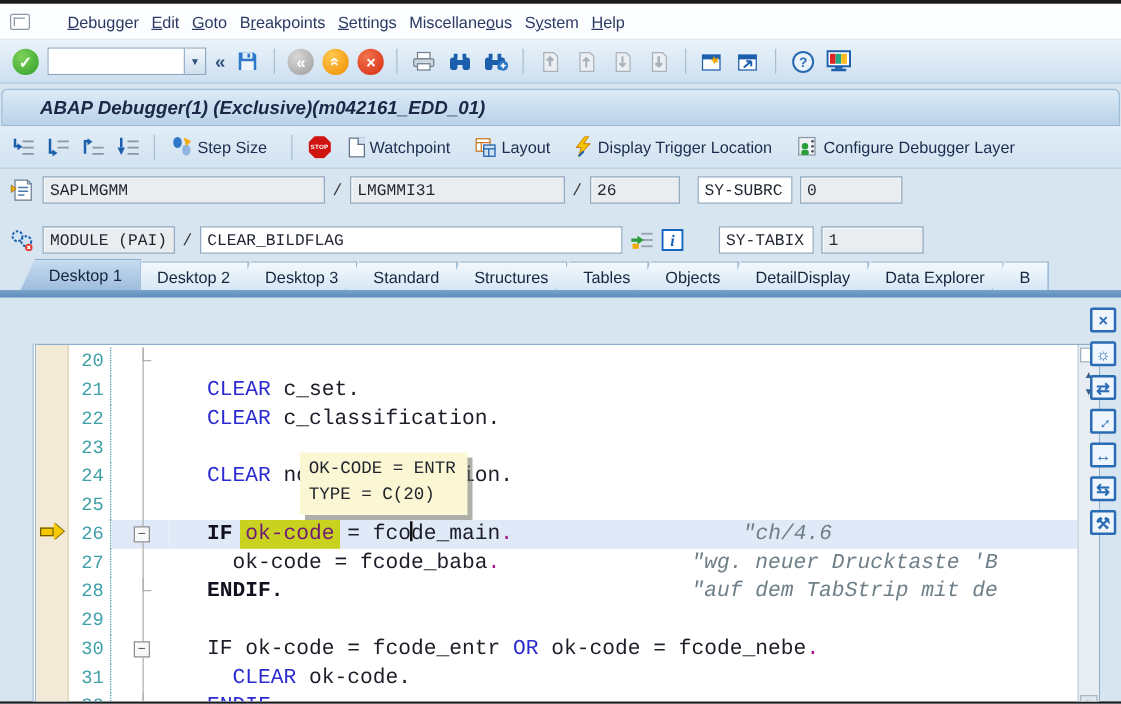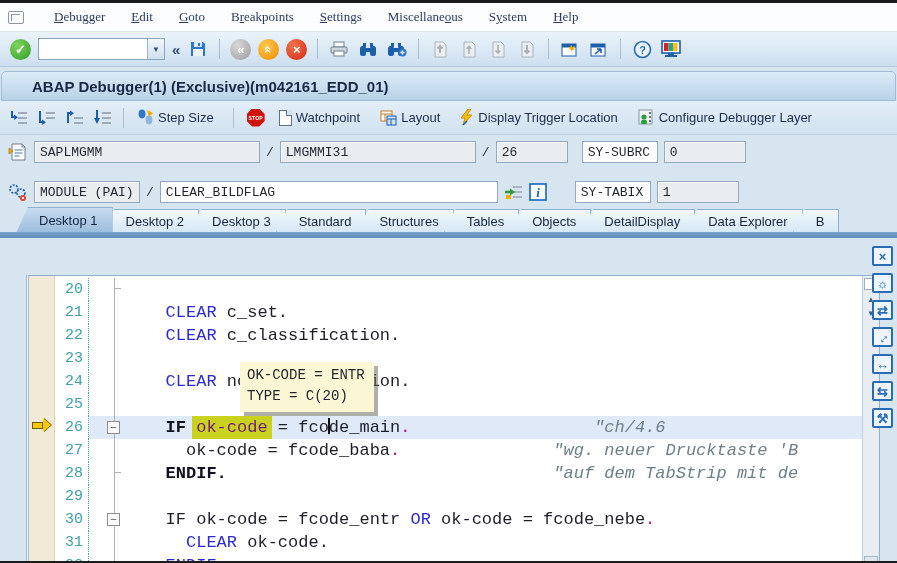--- a/index.html
+++ b/index.html
@@ -33,21 +33,21 @@
   .cmd-input { width:108px; height:20px; border:none; outline:none; font-size:12px; padding:0 3px;
     font-family:"Liberation Sans",sans-serif;}
   .cmd-drop { width:17px; height:20px; background:linear-gradient(#f2f7fb,#cfe0ee);
     border-left:1px solid #9ab3c8; font-size:8px; color:#31507a; display:flex; align-items:center; justify-content:center; }
   .chev { color:#31507a; font-size:15px; font-weight:bold; }
   .tb-ico { display:inline-flex; align-items:center; justify-content:center; width:22px; height:22px; }
   
   .titlewrap { padding-top:4px; }
   .titlebar { height:30px; margin:0 1px; background:linear-gradient(#dcebf7,#b9d2e8);
     border:1px solid #9fbcd6; border-radius:5px 5px 0 0; display:flex; align-items:center; padding-left:30px; }
-  .titlebar span { font-size:15px; font-weight:bold; color:#1a2747; }
+  .titlebar span { font-size:15px; font-weight:bold; font-style:italic; color:#1a2747; }
   
   .debugbar { height:34px; background:linear-gradient(#e2eef8,#d2e2f0); border-bottom:1px solid #bcd0e0;
     display:flex; align-items:center; padding-left:8px; gap:6px; }
   .dbg-label { color:#1c2c4e; margin-right:6px; }
   .dbg-btn { display:flex; align-items:center; gap:4px; padding:2px 4px; border-radius:3px; }
   .stop-octagon { width:18px; height:18px; background:#cf1410; color:#fff; font-size:5px; font-weight:bold;
     display:flex; align-items:center; justify-content:center; letter-spacing:.2px;
     clip-path:polygon(30% 0,70% 0,100% 30%,100% 70%,70% 100%,30% 100%,0 70%,0 30%); }
   .page-ico { width:13px; height:16px; background:#fff; border:1px solid #5c728a; position:relative; }
   .page-ico:before { content:""; position:absolute; right:-1px; top:-1px; width:5px; height:5px;
@@ -116,21 +116,21 @@
   .side-ico.rot45 span { display:inline-block; transform:rotate(-45deg); }
   svg { display:block; }
 </style>
 </head>
 <body>
 
 <div class="screen">
 
   <div class="menubar">
     <span class="winmenu-icon"></span>
-    <nav id="menu" style="display:flex;gap:26px;font-family:Liberation Serif, serif;">
+    <nav id="menu" style="display:flex;gap:10px;">
         <span class="menu-item"><u>D</u>ebugger</span>
         <span class="menu-item"><u>E</u>dit</span>
         <span class="menu-item"><u>G</u>oto</span>
         <span class="menu-item">B<u>r</u>eakpoints</span>
         <span class="menu-item"><u>S</u>ettings</span>
         <span class="menu-item">Miscellane<u>o</u>us</span>
         <span class="menu-item">S<u>y</u>stem</span>
         <span class="menu-item"><u>H</u>elp</span>
       </nav>
   </div>
@@ -326,21 +326,21 @@
   <div class="fields">
     <div class="frow">
       <svg width="20" height="18">
           <path d="M4 1 h10 l3 3 v13 h-13 z" fill="#fff" stroke="#6c7e90"></path>
           <path d="M14 1 v3 h3" fill="none" stroke="#6c7e90"></path>
           <path d="M6.5 7 h8 M6.5 10 h8 M6.5 13 h5" stroke="#4a7ab0" stroke-width="1.2"></path>
           <path d="M1 5 l4 3 -4 3 z" fill="#f2a900" stroke="#9a6a00" stroke-width="0.6"></path>
         </svg>
       <span class="fbox" style="width:226px">SAPLMGMM</span>
       <span class="slash">/</span>
-      <span class="fbox" style="width:196px">LMGMMI31</span>
+      <span class="fbox" style="width:172px">LMGMMI31</span>
       <span class="slash">/</span>
       <span class="fbox" style="width:72px">26</span>
       <span class="fbox white" style="width:76px;margin-left:8px">SY-SUBRC</span>
       <span class="fbox" style="width:82px">0</span>
     </div>
     <div class="frow">
       <svg width="20" height="18">
           <circle cx="6" cy="6" r="4" fill="#cfe3f5" stroke="#1b5eac" stroke-dasharray="2 1.4" stroke-width="1.6"></circle>
           <circle cx="13" cy="10" r="4" fill="#cfe3f5" stroke="#1b5eac" stroke-dasharray="2 1.4" stroke-width="1.6"></circle>
           <circle cx="15" cy="15" r="3" fill="#e23b2e"></circle>

